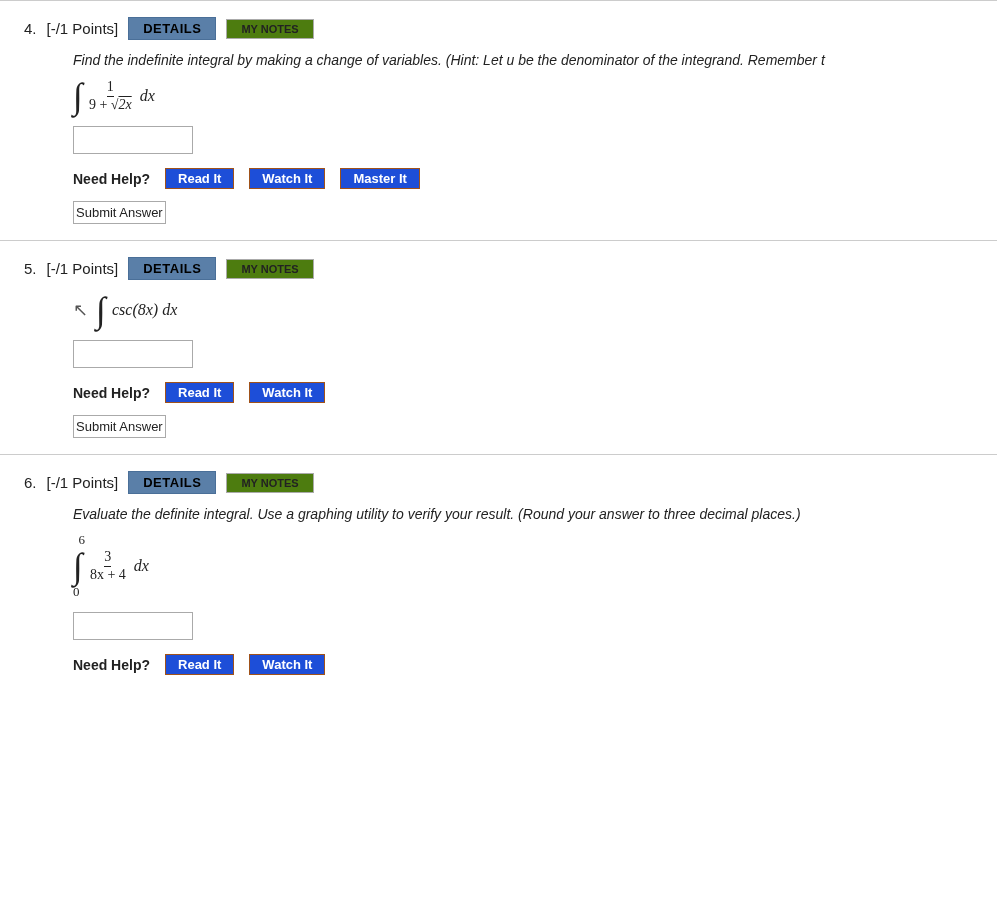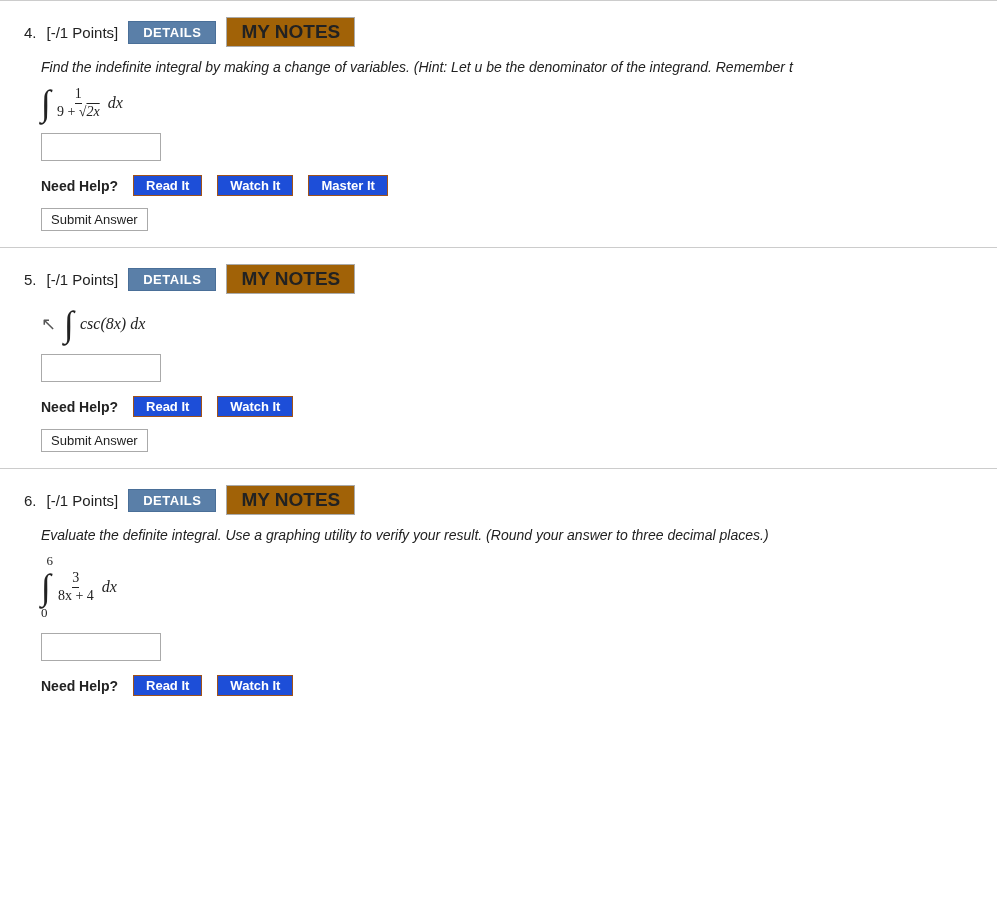--- a/index.html
+++ b/index.html
@@ -27,39 +27,39 @@
       gap: 10px;
       margin-bottom: 12px;
     }
     .question-number {
       font-size: 15px;
       font-weight: normal;
       color: #222;
     }
     .btn-details {
       background: #5a7fa8;
-      color: #ffffff;
+      color: #000000;
       border: 1px solid #4a6f98;
       padding: 3px 14px;
       font-size: 13px;
       font-weight: bold;
       cursor: pointer;
       letter-spacing: 0.5px;
     }
     .btn-mynotes {
-      background: #a16207;
+      background: #4d7c0f;
       color: #222;
       border: 1px solid #aaa;
       padding: 3px 14px;
-      font-size: 19px;
+      font-size: 11px;
       font-weight: bold;
       cursor: pointer;
     }
     .question-body {
-      margin-left: 17px;
+      margin-left: 49px;
     }
     .question-text {
       font-size: 14px;
       color: #222;
       margin-bottom: 10px;
       font-style: italic;
     }
     .math-display {
       font-size: 17px;
       margin: 8px 0 12px 0;
@@ -120,21 +120,21 @@
       border: 1px solid #a0521a;
       padding: 2px 12px;
       font-size: 13px;
       font-weight: bold;
       cursor: pointer;
     }
     .btn-submit {
       background: #fff;
       color: #222;
       border: 1px solid #aaa;
-      padding: 3px 9px;
+      padding: 3px 2px;
       font-size: 13px;
       cursor: pointer;
       margin-top: 2px;
     }
     .math-inline {
       font-family: 'Times New Roman', serif;
       font-size: 16px;
       font-style: italic;
     }
     .cursor-icon {

